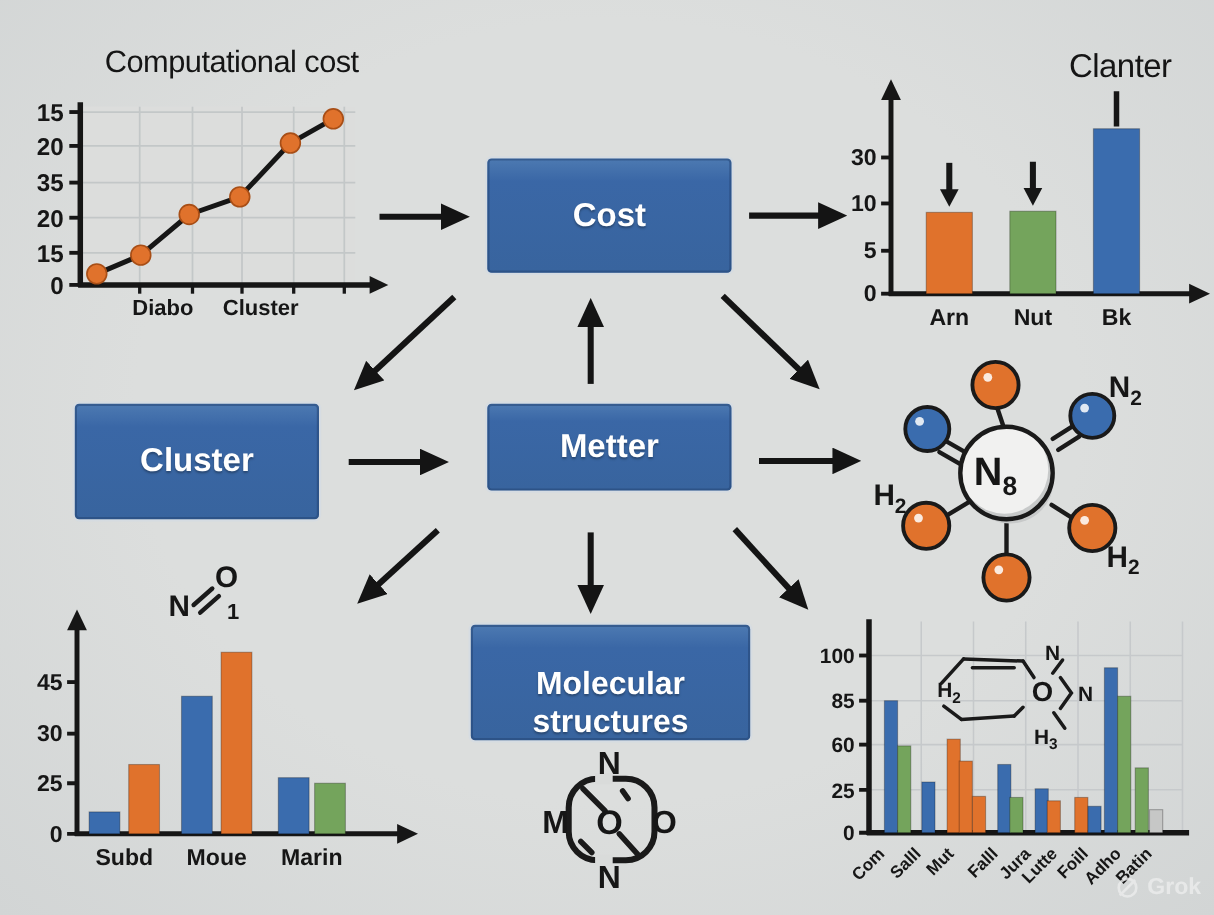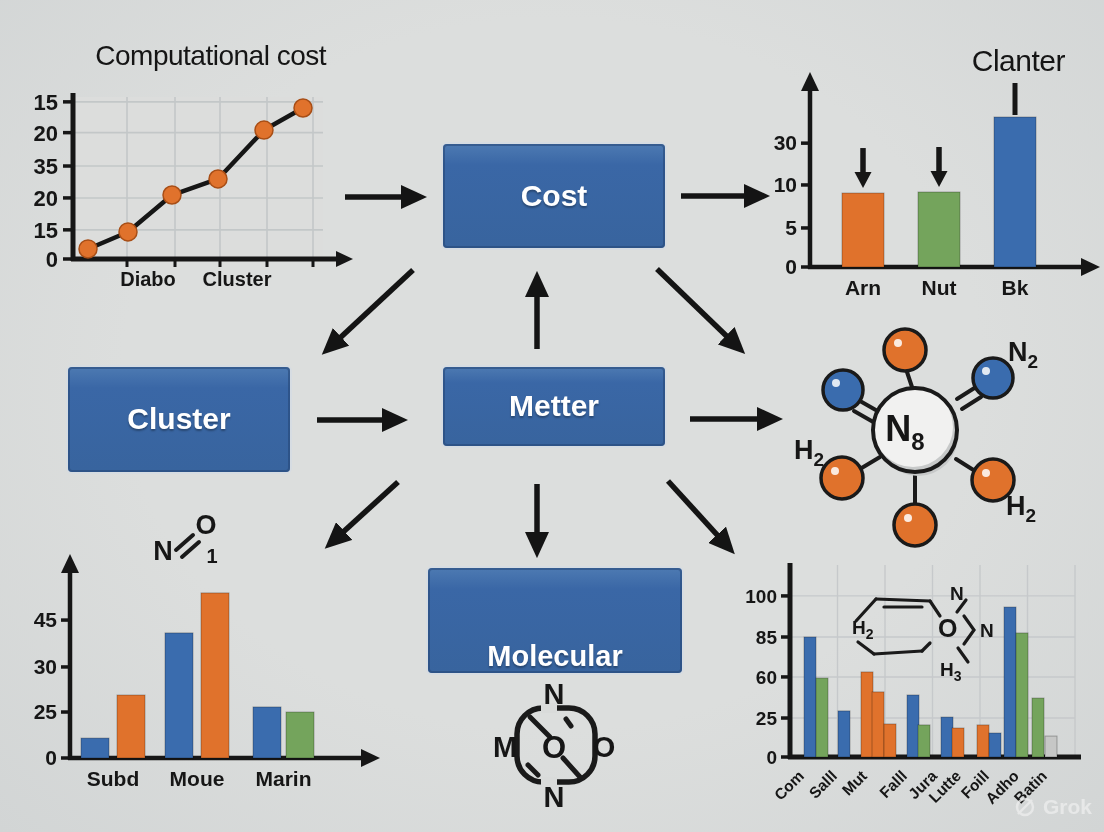--- a/index.html
+++ b/index.html
@@ -40,20 +40,21 @@
     <span>Cost</span>
   </div>
   <div class="fbox" style="left:68px;top:367px;width:222px;height:105px;">
     <span>Cluster</span>
   </div>
   <div class="fbox" style="left:443px;top:367px;width:222px;height:79px;">
     <span>Metter</span>
   </div>
   <div class="fbox" style="left:428px;top:568px;width:254px;height:105px;font-size:29px;justify-content:flex-end;">
     <span>Molecular</span>
+    <span>structures</span>
   </div>
 
   <svg class="chart" style="left:28px;top:90px;" width="330" height="215">
       <rect x="45" y="7" width="250" height="162" fill="#dcdddc"></rect>
       <line x1="45" y1="11.860000000000014" x2="295" y2="11.860000000000014" stroke="#c3c7c8" stroke-width="1.6"></line>
       <line x1="45" y1="42.64" x2="295" y2="42.64" stroke="#c3c7c8" stroke-width="1.6"></line>
       <line x1="45" y1="76.012" x2="295" y2="76.012" stroke="#c3c7c8" stroke-width="1.6"></line>
       <line x1="45" y1="107.926" x2="295" y2="107.926" stroke="#c3c7c8" stroke-width="1.6"></line>
       <line x1="45" y1="139.84" x2="295" y2="139.84" stroke="#c3c7c8" stroke-width="1.6"></line>
       <line x1="99" y1="169" x2="99" y2="7" stroke="#c3c7c8" stroke-width="1.6"></line>

